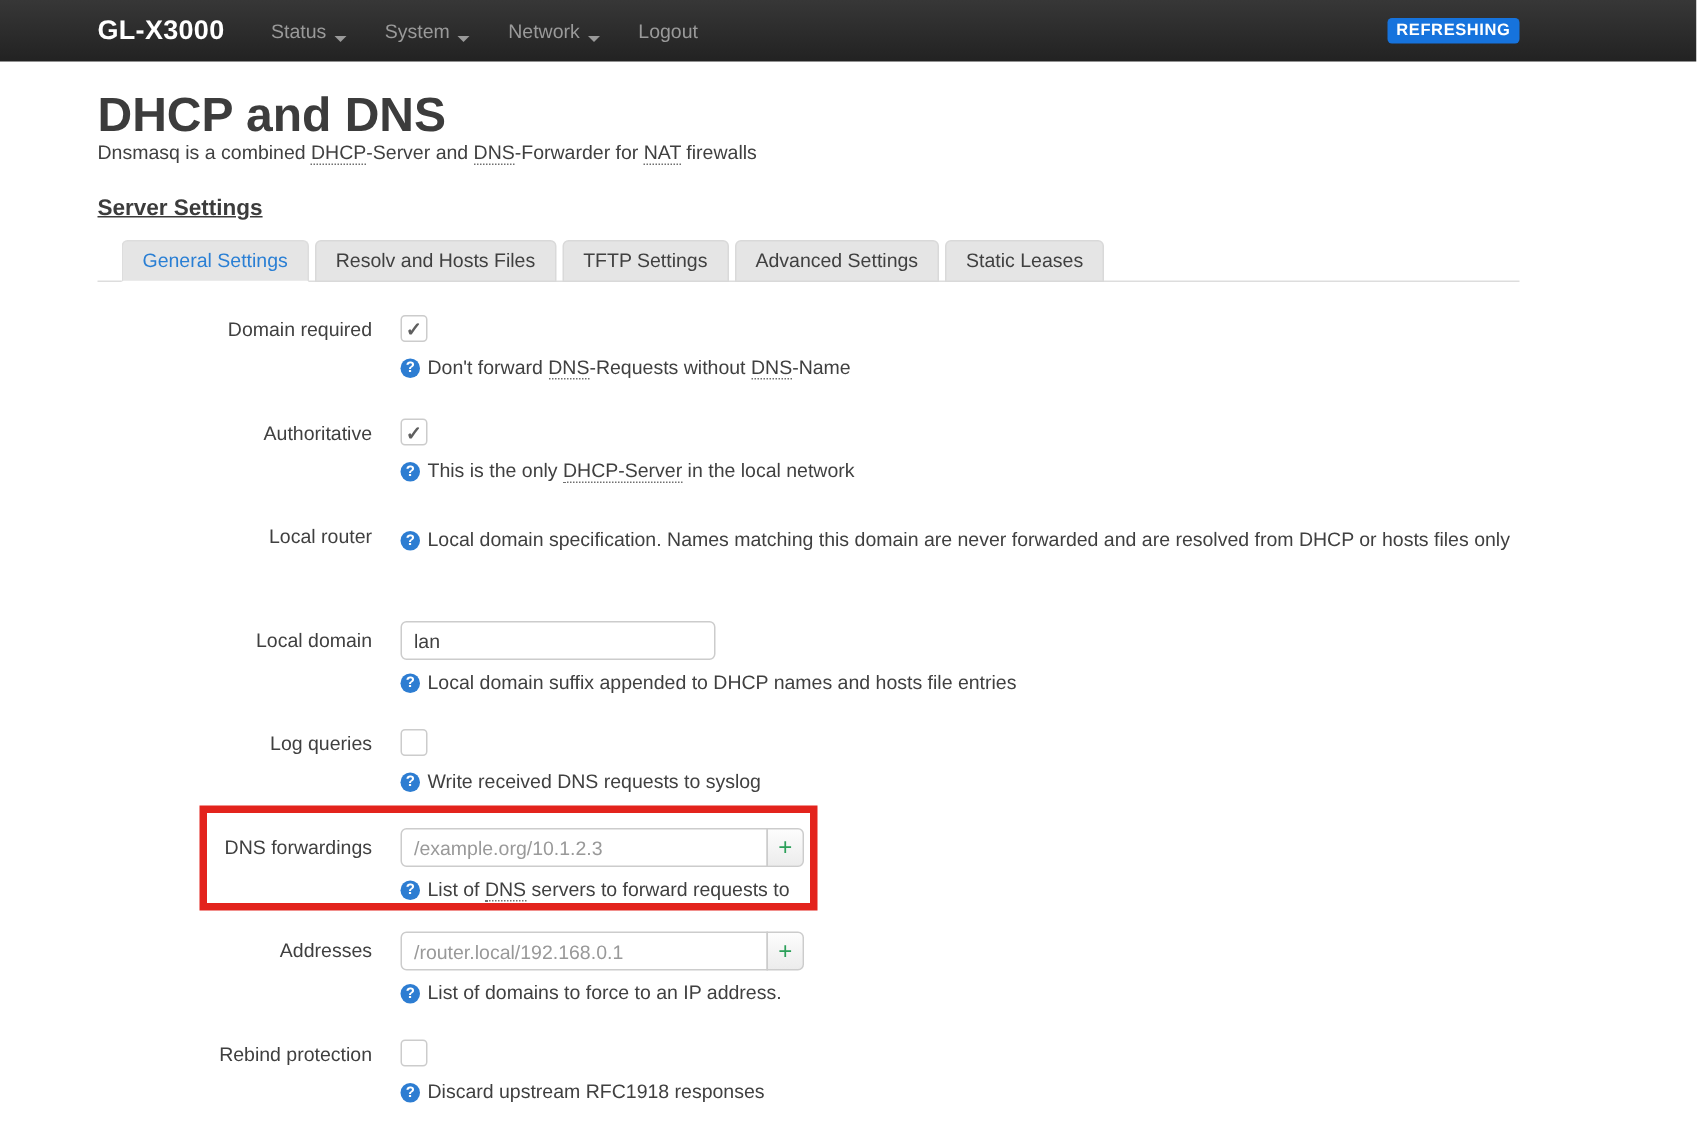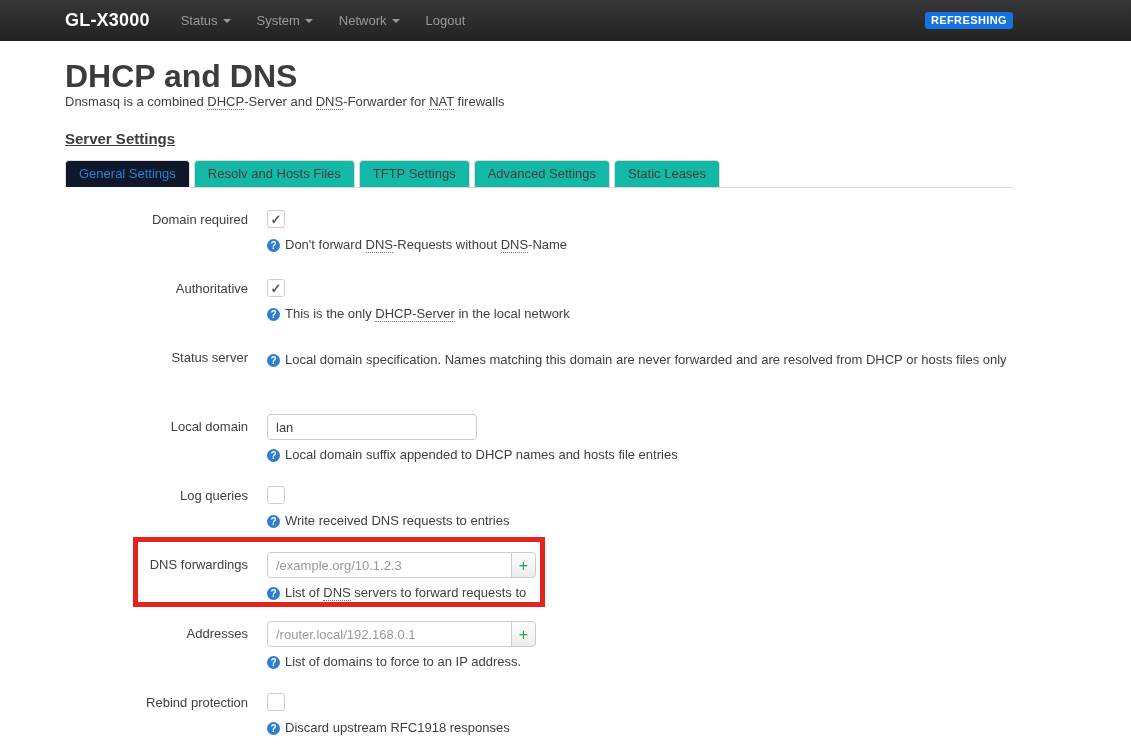--- a/index.html
+++ b/index.html
@@ -7,38 +7,38 @@
   body {
     width: 1131px; height: 753px; position: relative; overflow: hidden;
     background: #fff; color: #404040;
     font-family: "Liberation Sans", sans-serif; font-size: 13px;
   }
 
   
   .navbar { height: 41px; background: linear-gradient(#373737, #222); }
   .nav-inner { width: 948px; margin-left: 65px; height: 100%; display: flex; align-items: center; }
   .brand { color: #fff; font-size: 18px; font-weight: bold; margin-right: 31px; letter-spacing: 0.2px; cursor: pointer; }
-  .nav-link { color: #9a9a9a; margin-right: 26px; cursor: pointer; display: inline-flex; align-items: center; }
+  .nav-link { color: #9a9a9a; margin-right: 26px; cursor: pointer; display: inline-flex; align-items: flex-end; }
   .caret { display: inline-block; width: 0; height: 0; margin-left: 5px;
     border-left: 4px solid transparent; border-right: 4px solid transparent; border-top: 4px solid #9a9a9a; }
   .refresh-badge { margin-left: auto; background: #1673dd; color: #fff; font-size: 11px; font-weight: bold;
     padding: 2px 6px 3px; border-radius: 3px; letter-spacing: 0.4px; }
 
   
   .main { width: 948px; margin-left: 65px; }
   .page-title { font-size: 32px; line-height: 28px; font-weight: bold; color: #3c3c3c; margin: 21px 0 0; }
   .subtitle { margin: 4px 0 0; line-height: 16px; }
   .section-title { font-size: 15px; line-height: 17px; font-weight: bold; color: #3c3c3c; margin: 20px 0 0; text-decoration: underline; }
   .abbr { border-bottom: 1px dotted #707070; }
 
   
   .tabs { display: flex; border-bottom: 1px solid #ddd; margin-top: 13px; }
-  .tab { padding: 5px 13px 6px; line-height: 15px; background: #14b8a6; border: 1px solid #d9d9d9;
+  .tab { padding: 5px 13px 6px; line-height: 15px; background: #e5e5e5; border: 1px solid #d9d9d9;
     border-radius: 4px 4px 0 0; margin-right: 4px; margin-bottom: -1px; color: #404040; cursor: pointer; }
-  .tab.active { background: #0f172a; border-color: #ddd; border-bottom-color: #fff; color: #2a7fd4; }
+  .tab.active { background: #e5e5e5; border-color: #ddd; border-bottom-color: #fff; color: #2a7fd4; margin-left: 16px; }
 
   
   .form { margin-top: 19px; }
   .row { display: flex; height: 69px; }
   .field-label { width: 183px; text-align: right; margin-right: 19px; padding-top: 5px; }
   .widget-col { flex: 1; min-width: 0; }
   .checkbox { width: 18px; height: 18px; border: 1px solid #ccc; border-radius: 3px; background: #fff;
     margin-top: 3px; display: flex; align-items: center; justify-content: center; cursor: pointer; }
   .checkbox .mark { display: none; color: #5f5f5f; font-size: 13px; font-weight: bold; line-height: 1; }
   .checkbox.checked .mark { display: block; }
@@ -121,21 +121,21 @@
             <span class="mark">✓</span>
           </div>
         <div class="help">
             <span class="help-icon">?</span>
             <span><span>This is the only </span><span class="abbr">DHCP-Server</span><span> in the local network</span></span>
           </div>
       </div>
     </div>
 
     <div class="row">
-      <div class="field-label">Status server</div>
+      <div class="field-label">Local router</div>
       <div class="widget-col">
         <div class="help">
             <span class="help-icon">?</span>
             <span><span>Local domain specification. Names matching this domain are never forwarded and are resolved from DHCP or hosts files only</span></span>
           </div>
       </div>
     </div>
 
     <div class="row">
       <div class="field-label">Local domain</div>
@@ -147,21 +147,21 @@
           </div>
       </div>
     </div>
 
     <div class="row row-checkbox">
       <div class="field-label">Log queries</div>
       <div class="widget-col">
         <div class="checkbox"></div>
         <div class="help">
             <span class="help-icon">?</span>
-            <span><span>Write received DNS requests to entries</span></span>
+            <span><span>Write received DNS requests to syslog</span></span>
           </div>
       </div>
     </div>
 
     <div class="row">
       <div class="field-label">DNS forwardings</div>
       <div class="widget-col">
         <div class="input-group">
           <input class="text-input" type="text" placeholder="/example.org/10.1.2.3" style="">
           <button class="add-btn">+</button>

